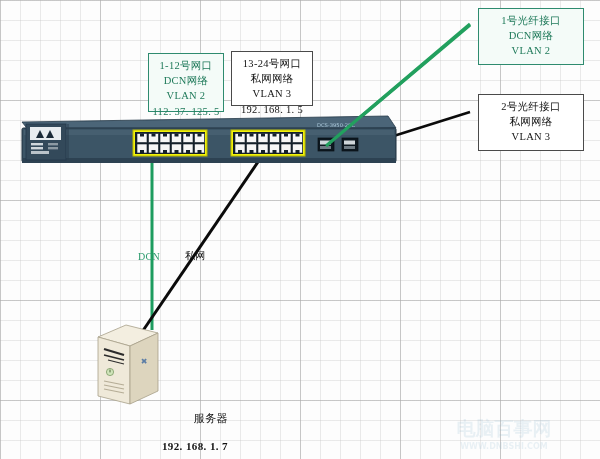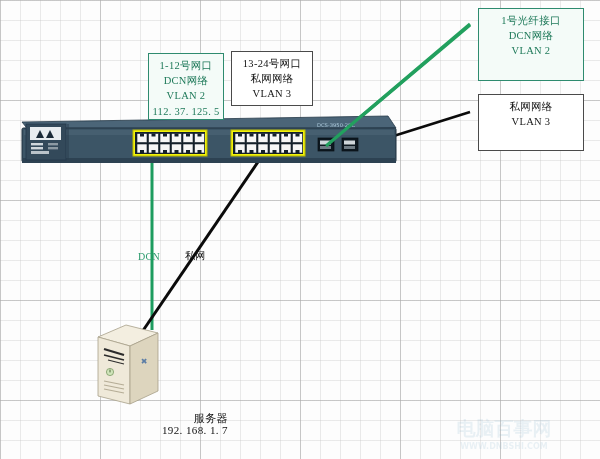--- a/index.html
+++ b/index.html
@@ -235,48 +235,50 @@
     <circle cx="110" cy="372" r="3.6" fill="#cfe4b9" stroke="#6f8f58" stroke-width="0.7"></circle>
     <path d="M 110 369.6 L 110 372.4" stroke="#3e5a2c" stroke-width="0.9"></path>
 
     <path d="M 104 381 L 124 385" stroke="#b5ad96" stroke-width="1.1" fill="none"></path>
     <path d="M 104 385 L 124 389" stroke="#b5ad96" stroke-width="1.1" fill="none"></path>
     <path d="M 104 389 L 124 393" stroke="#b5ad96" stroke-width="1.1" fill="none"></path>
 
     <text x="144" y="364" text-anchor="middle" font-family="DejaVu Sans, sans-serif" font-size="8" fill="#5b7da6">✖</text>
   </svg>
 
-  <div class="callout green" style="left:148px; top:53px; width:76px; height:67px;">
+  <div class="callout green" style="left:148px; top:53px; width:76px; height:59px;">
     <span class="line">1-12号网口</span>
     <span class="line">DCN网络</span>
     <span class="line">VLAN 2</span>
     <span class="line">112. 37. 125. 5</span>
   </div>
 
   <div class="callout black" style="left:231px; top:51px; width:82px; height:55px;">
     <span class="line">13-24号网口</span>
     <span class="line">私网网络</span>
     <span class="line">VLAN 3</span>
-  </div>
-
-  <div class="callout green" style="left:478px; top:8px; width:106px; height:73px;">
+    <span class="line">192. 168. 1. 5</span>
+  </div>
+
+  <div class="callout green" style="left:478px; top:8px; width:106px; height:57px;">
     <span class="line">1号光纤接口</span>
     <span class="line">DCN网络</span>
     <span class="line">VLAN 2</span>
   </div>
 
   <div class="callout black" style="left:478px; top:94px; width:106px; height:57px;">
+    <span class="line">2号光纤接口</span>
     <span class="line">私网网络</span>
     <span class="line">VLAN 3</span>
   </div>
 
   <div class="linklabel green" style="left:131px; top:251px;margin-left:7px;">DCN</div>
   <div class="linklabel black" style="left:185px; top:249px;">私网</div>
 
   <div class="srvlabel black" style="left:28px; top:411px;">服务器</div>
-  <div class="srvlabel black" style="left:28px; top:424px;">192. 168. 1. 7</div>
+  <div class="srvlabel black" style="left:28px; top:440px;font-weight:bold;">192. 168. 1. 7</div>
 
   <svg class="watermark" viewBox="0 0 180 40" width="180" height="40">
     <text class="wm-text" x="90" y="20" text-anchor="middle" font-size="19" id="wm1">电脑百事网</text>
     <text class="wm-text" x="90" y="34" text-anchor="middle" font-size="8" id="wm2">WWW.DNBSHI.COM</text>
   </svg>
 
 </div>
 
 </body></html>

